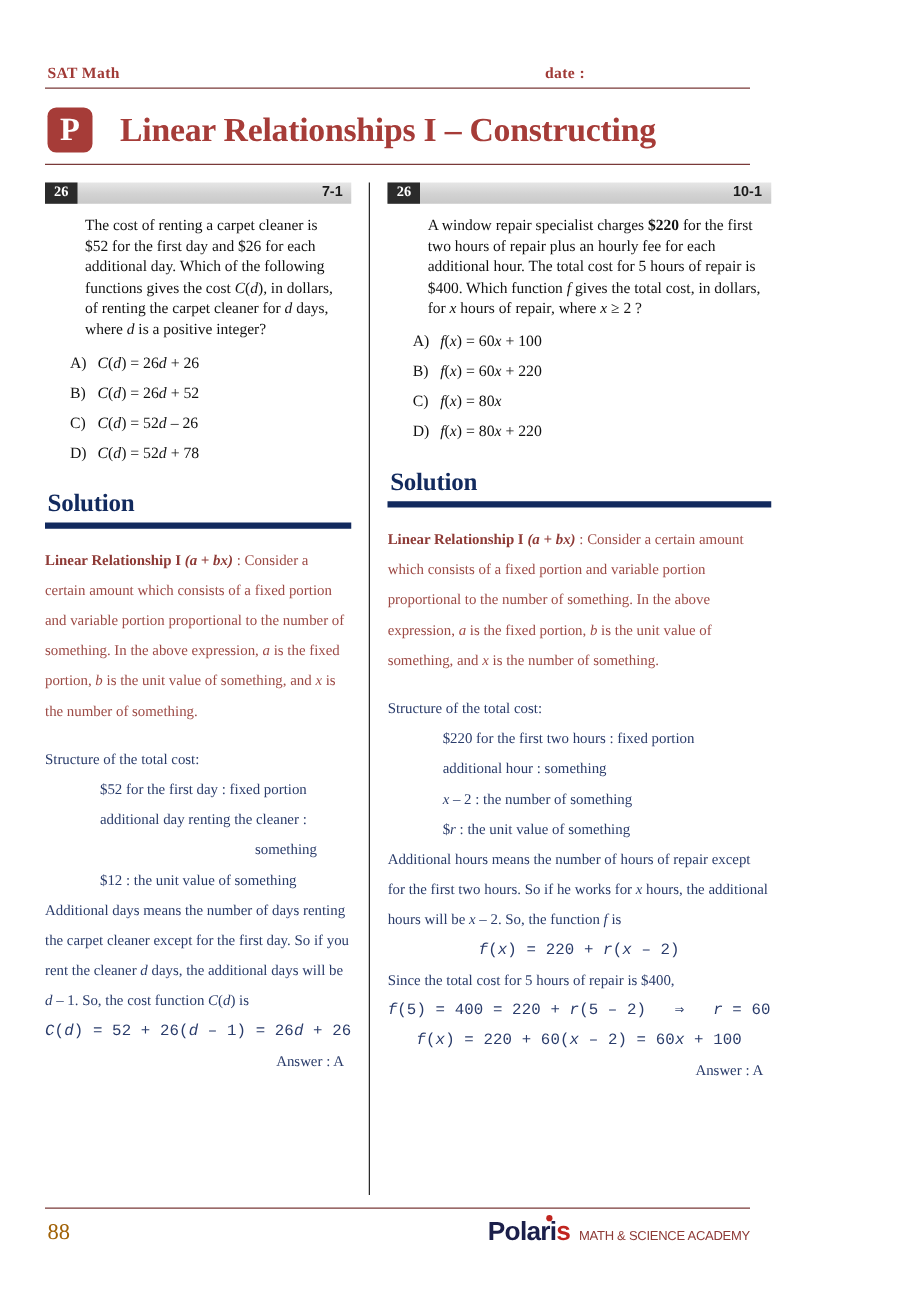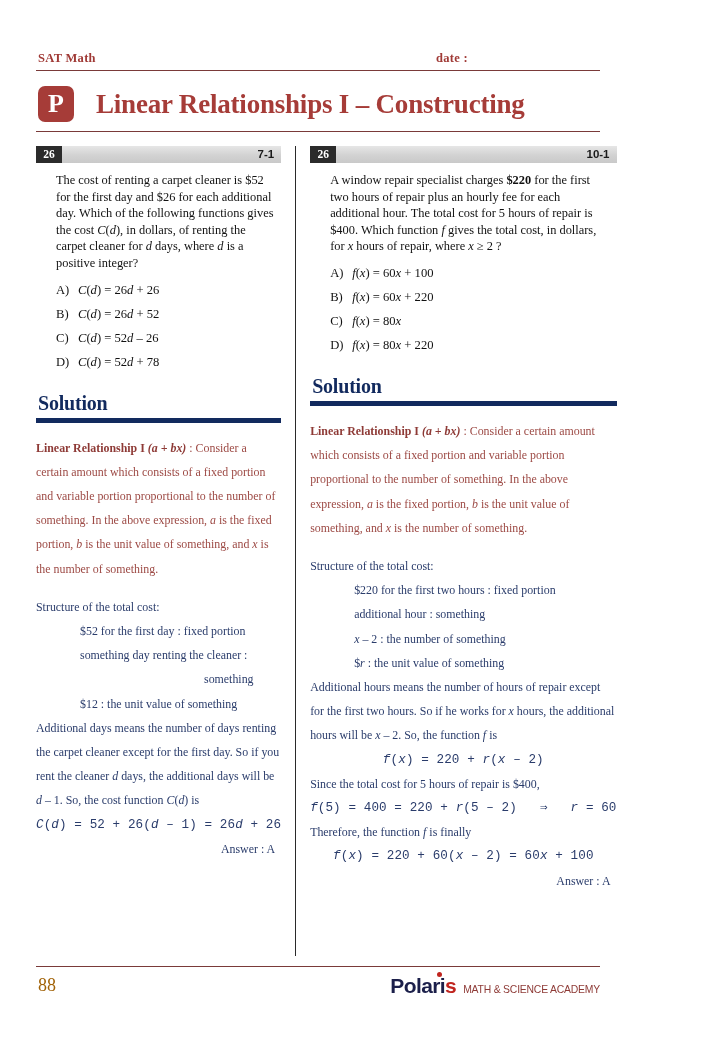--- a/index.html
+++ b/index.html
@@ -129,21 +129,21 @@
     padding-right: 7px;
     font-family: "Liberation Sans", sans-serif;
     font-weight: bold;
     font-size: 11.5px;
     line-height: 17px;
     color: #1a1a1a;
   }
 
   
   .qtext {
-    margin: 9px 6px 0 20px;
+    margin: 9px 6px 0 32px;
     font-family: "Liberation Serif", serif;
     font-size: 12.4px;
     line-height: 16.6px;
     color: #111111;
     text-align: left;
   }
   .choices {
     margin: 11px 0 0 20px;
     font-family: "Liberation Serif", serif;
     font-size: 12.6px;
@@ -315,21 +315,21 @@
       </div>
 
       <div class="theory">
         <b>Linear Relationship I</b>
         <b class="math"> (<i>a</i> + <i>b</i><i>x</i>)</b><span> : Consider a certain amount which consists of a fixed portion and variable portion proportional to the number of something. In the above expression, <i>a</i> is the fixed portion, <i>b</i> is the unit value of something, and <i>x</i> is the number of something.</span>
       </div>
 
       <div class="work">
         <div class="ln">Structure of the total cost:</div>
         <div class="ln ind1">$52 for the first day : fixed portion</div>
-        <div class="ln ind1">something day renting the cleaner :</div>
+        <div class="ln ind1">additional day renting the cleaner :</div>
         <div class="ln ind2">something</div>
         <div class="ln ind1">$12 : the unit value of something</div>
         <div class="ln wrap">Additional days means the number of days renting the carpet cleaner except for the first day. So if you rent the cleaner <i>d</i> days, the additional days will be <i>d</i> – 1. So, the cost function <i>C</i>(<i>d</i>) is</div>
         <div class="ln ctr eq"><i>C</i>(<i>d</i>) = 52 + 26(<i>d</i> – 1) = 26<i>d</i> + 26</div>
         <div class="ln rgt">Answer : A</div>
       </div>
 
     </div>
 
     <div class="col-divider"></div>
@@ -375,21 +375,20 @@
       <div class="work">
         <div class="ln">Structure of the total cost:</div>
         <div class="ln ind1">$220 for the first two hours : fixed portion</div>
         <div class="ln ind1">additional hour : something</div>
         <div class="ln ind1"><i>x</i> – 2 : the number of something</div>
         <div class="ln ind1">$<i>r</i> : the unit value of something</div>
         <div class="ln wrap">Additional hours means the number of hours of repair except for the first two hours. So if he works for <i>x</i> hours, the additional hours will be <i>x</i> – 2. So, the function <i>f</i> is</div>
         <div class="ln ctr eq"><i>f</i>(<i>x</i>) = 220 + <i>r</i>(<i>x</i> – 2)</div>
         <div class="ln">Since the total cost for 5 hours of repair is $400,</div>
         <div class="ln ctr eq"><i>f</i>(5) = 400 = 220 + <i>r</i>(5 – 2) &nbsp; ⇒ &nbsp; <i>r</i> = 60</div>
-        <div class="ln">Therefore, the function <i>f</i> is finally</div>
         <div class="ln ctr eq"><i>f</i>(<i>x</i>) = 220 + 60(<i>x</i> – 2) = 60<i>x</i> + 100</div>
         <div class="ln rgt">Answer : A</div>
       </div>
 
     </div>
   </div>
 
   <div class="footer">
     <div class="pagenum">88</div>
     <div class="logo">

